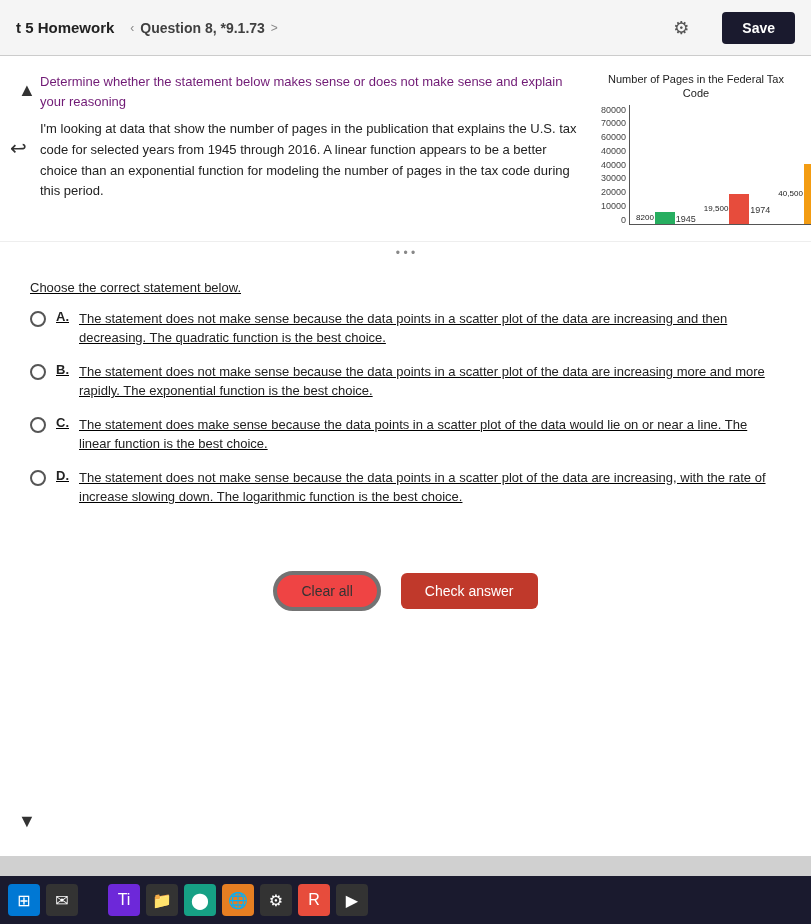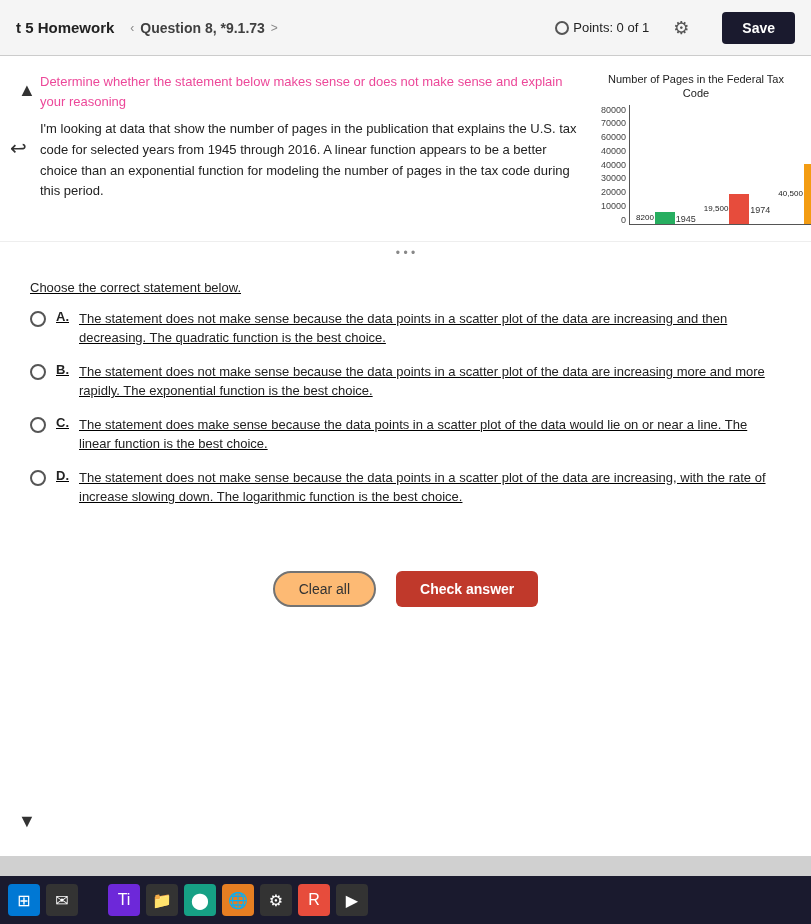--- a/index.html
+++ b/index.html
@@ -113,21 +113,21 @@
       cursor: pointer;
     }
     .question-text-block {
       flex: 1;
       font-size: 13px;
       color: #222;
       line-height: 1.5;
     }
     .question-title {
       font-size: 13px;
-      color: #ec4899;
+      color: #701a75;
       font-weight: normal;
       margin-bottom: 8px;
     }
     .question-body {
       font-size: 13px;
       color: #222;
       line-height: 1.6;
     }
 
     
@@ -243,36 +243,36 @@
 
     
     .action-row {
       display: flex;
       justify-content: center;
       gap: 20px;
       padding: 30px 0 40px 0;
       align-items: center;
     }
     .clear-all-btn {
-      background: #fdba74;
-      border: 2px solid #737373;
+      background: #ef4444;
+      border: 4px solid #737373;
       border-radius: 20px;
       padding: 8px 24px;
       font-size: 14px;
       color: #333;
       cursor: pointer;
     }
     .check-answer-btn {
       background: #c0392b;
       border: none;
       border-radius: 6px;
       padding: 10px 24px;
       font-size: 14px;
       color: white;
-      font-weight: bold;
+      font-weight: normal;
       cursor: pointer;
     }
 
     
     .taskbar {
       background: #1a1a2e;
       height: 48px;
       display: flex;
       align-items: center;
       padding: 0 8px;
@@ -324,24 +324,20 @@
 <body>
 
 <div class="header-bar">
   <span class="header-homework">t 5 Homework</span>
   <div class="header-nav">
     <span class="chevron">‹</span>
     <span class="header-question">Question 8, *9.1.73</span>
     <span class="chevron">&gt;</span>
   </div>
   <div class="header-scores">
-    <div class="points-row">
-      <span class="circle-icon"></span>
-      <span>Points: 0 of 1</span>
-    </div>
   </div>
   <button class="gear-icon-btn">⚙</button>
   <button class="save-button">Save</button>
 </div>
 
 <div class="main-content">
 
   <div class="question-area">
     <span class="question-left-arrow">↩</span>
 

